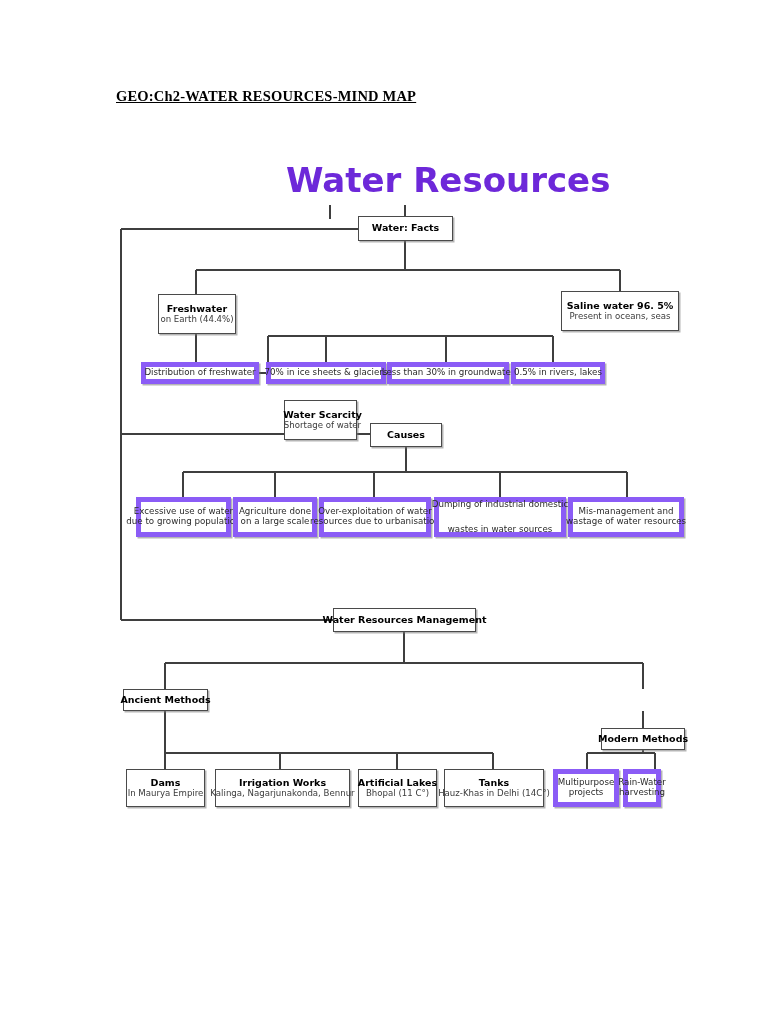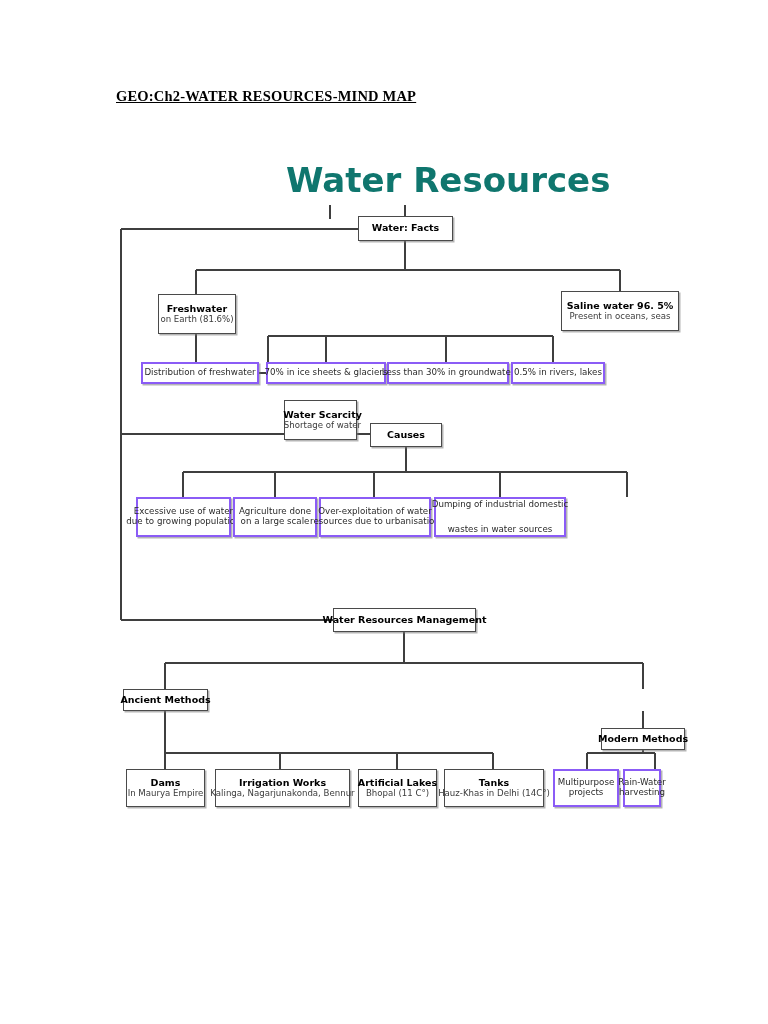--- a/index.html
+++ b/index.html
@@ -45,30 +45,30 @@
     height: 1024px;
     pointer-events: none;
   }
 
   
   .map-title {
     position: absolute;
     font-family: "DejaVu Sans", sans-serif;
     font-weight: 600;
     font-size: 34px;
-    color: #0f766e;
+    color: #6d28d9;
     white-space: nowrap;
   }
 
   
   .node {
     position: absolute;
     box-sizing: border-box;
     background: #ffffff;
-    border: 2px solid #8b5cf6;
+    border: 5px solid #8b5cf6;
     box-shadow: 1.5px 1.5px 0 0 rgba(120,120,120,0.55);
     display: flex;
     flex-direction: column;
     align-items: center;
     justify-content: center;
     text-align: center;
     padding: 2px 4px;
     line-height: 1.12;
   }
   .node .t1 {
@@ -162,21 +162,21 @@
   </svg>
 
   <div class="map-title" style="left:286px; top:160px;">Water Resources</div>
 
   <div class="node strong" style="left:358px; top:216px; width:95px; height:25px;">
     <span class="t1">Water: Facts</span>
   </div>
 
   <div class="node strong" style="left:158px; top:294px; width:78px; height:40px;">
     <span class="t1">Freshwater</span>
-    <span class="t2">on Earth (81.6%)</span>
+    <span class="t2">on Earth (44.4%)</span>
   </div>
 
   <div class="node strong" style="left:561px; top:291px; width:118px; height:40px;text-align:center;">
     <span class="t1">Saline water 96. 5%</span>
     <span class="t2">Present in oceans, seas</span>
   </div>
 
   <div class="node plain" style="left:141px; top:362px; width:118px; height:22px;">
     <span class="t1">Distribution of freshwater</span>
   </div>
@@ -215,20 +215,24 @@
   <div class="node plain" style="left:319px; top:497px; width:112px; height:40px;">
     <span class="t1">Over-exploitation of water</span>
     <span class="t2">resources due to urbanisation</span>
   </div>
 
   <div class="node plain" style="left:434px; top:497px; width:132px; height:40px;gap:15px;">
     <span class="t1">Dumping of industrial domestic</span>
     <span class="t2">wastes in water sources</span>
   </div>
 
+  <div class="node plain" style="left:568px; top:497px; width:116px; height:40px;">
+    <span class="t1">Mis-management and</span>
+    <span class="t2">wastage of water resources</span>
+  </div>
 
   <div class="node strong" style="left:333px; top:608px; width:143px; height:24px;">
     <span class="t1">Water Resources Management</span>
   </div>
 
   <div class="node strong" style="left:123px; top:689px; width:85px; height:22px;">
     <span class="t1">Ancient Methods</span>
   </div>
 
   <div class="node strong" style="left:601px; top:728px; width:84px; height:22px;">

